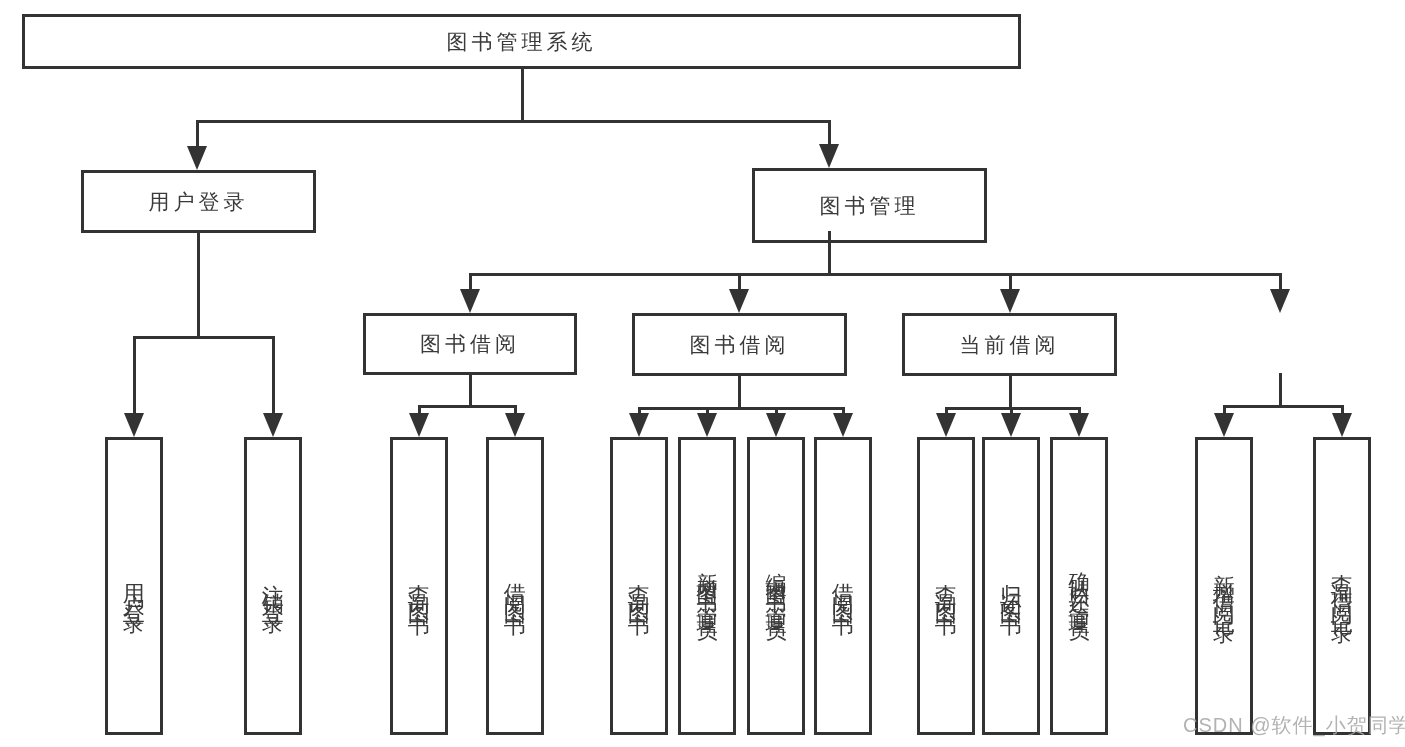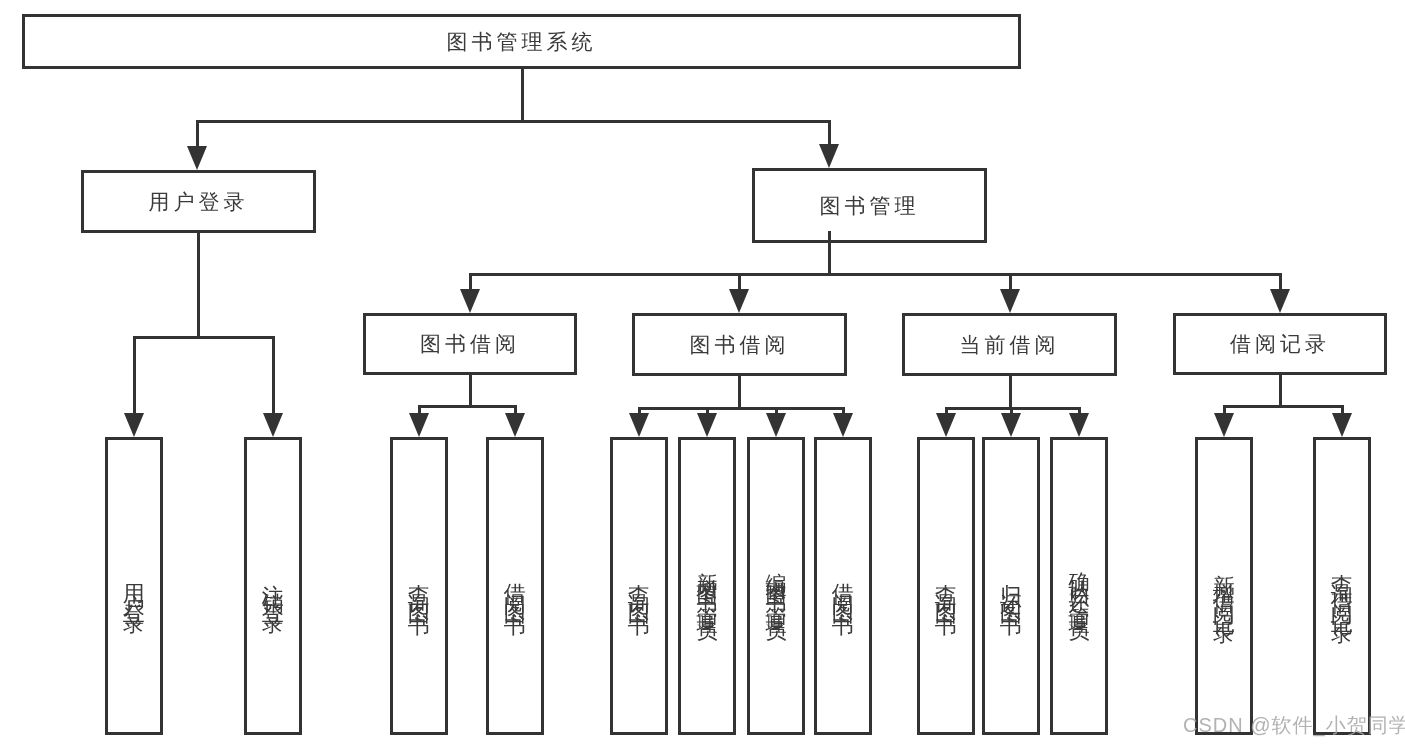--- a/index.html
+++ b/index.html
@@ -35,23 +35,20 @@
   </div>
 
   <div class="box" style="left:363px;top:313px;width:214px;height:62px;">
     <span class="hlabel">图书借阅</span>
   </div>
   <div class="box" style="left:902px;top:313px;width:215px;height:63px;">
     <span class="hlabel">当前借阅</span>
   </div>
   <div class="box" style="left:632px;top:313px;width:215px;height:63px;">
     <span class="hlabel">图书借阅</span>
-  </div>
-  <div class="box" style="left:1173px;top:313px;width:214px;height:62px;">
-    <span class="hlabel">借阅记录</span>
   </div>
 
   <div class="box vbox" style="left:105px;top:437px;width:58px;height:298px;">
     <span class="vlabel">用户登录</span>
   </div>
   <div class="box vbox" style="left:244px;top:437px;width:58px;height:298px;">
     <span class="vlabel">注销登录</span>
   </div>
 
   <div class="box vbox" style="left:390px;top:437px;width:58px;height:298px;">

